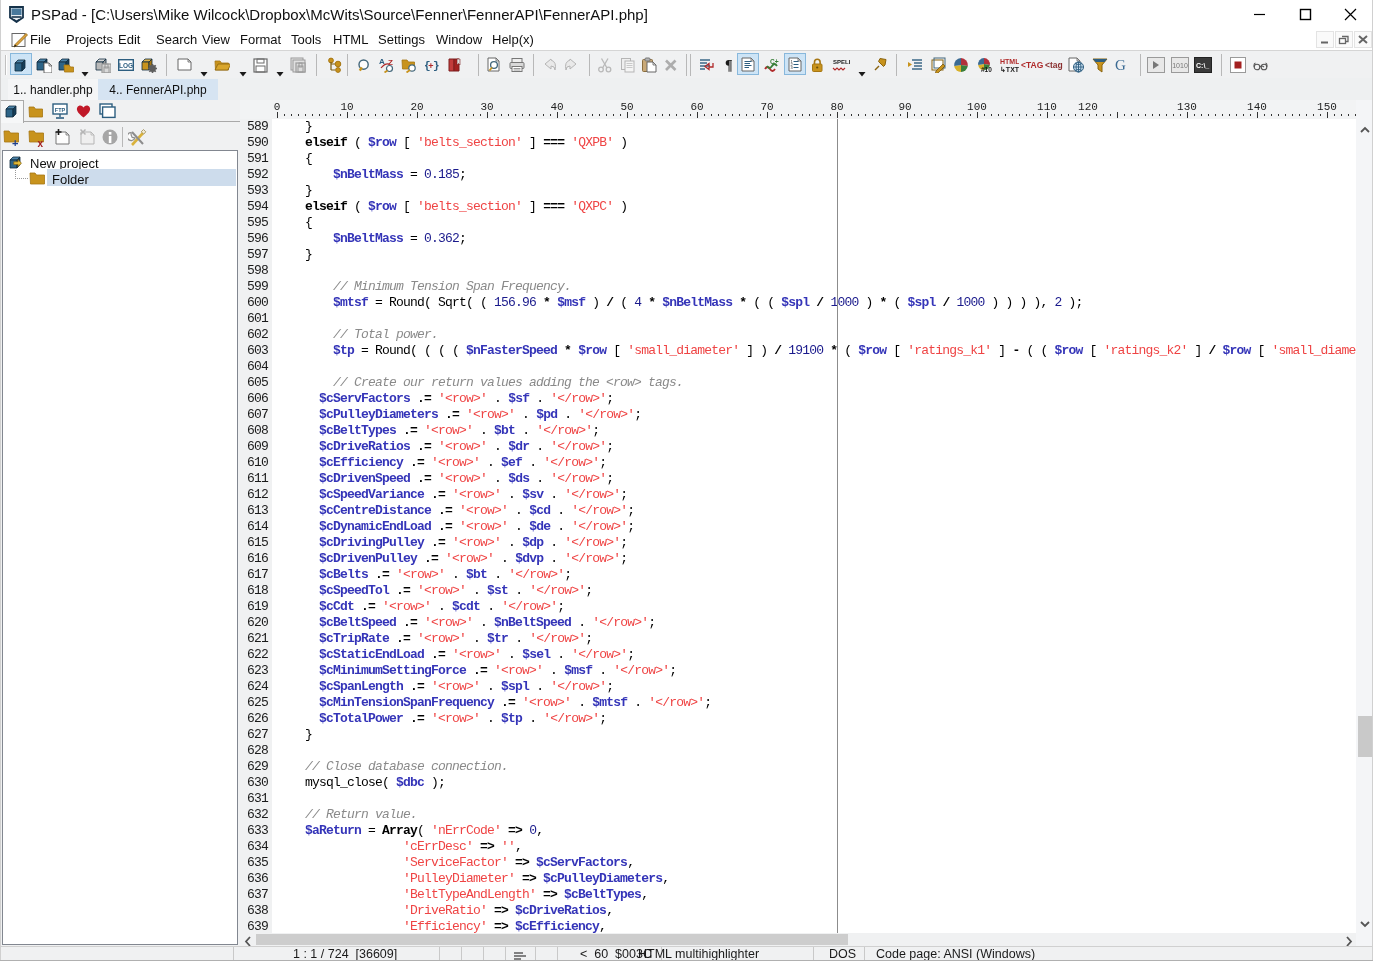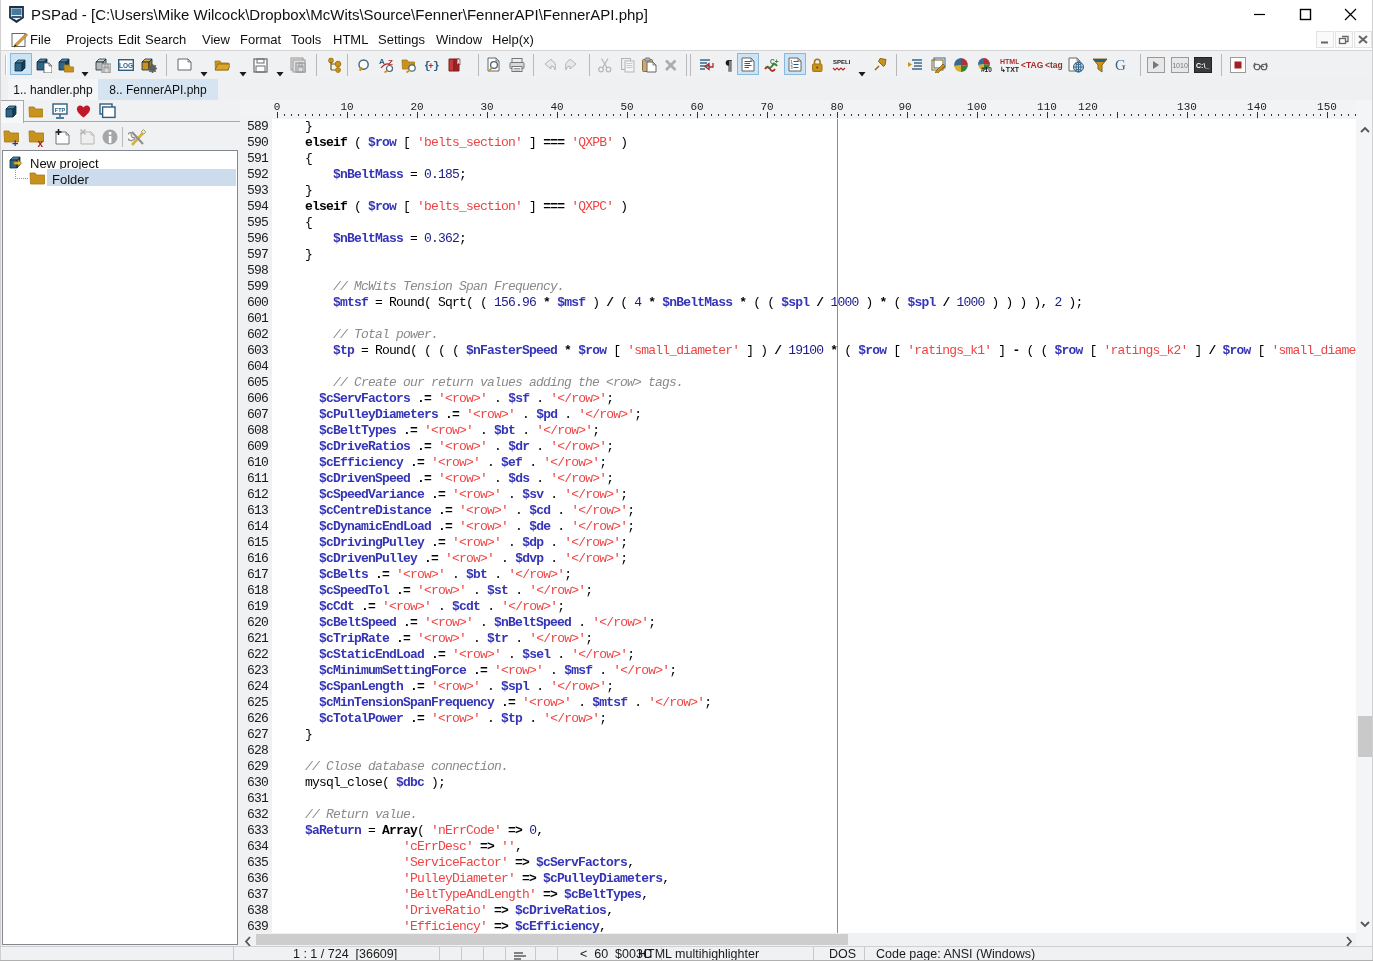--- a/index.html
+++ b/index.html
@@ -79,21 +79,21 @@
     </svg></div>
 <div id="menubar"></div>
 <div class="pti" style="left:11px;top:31px"><svg width="18" height="18" viewBox="0 0 18 18">
       <rect x="1" y="2.5" width="13" height="13" fill="#fdfdfd" stroke="#666"></rect>
       <path d="M4 13.5 L12.5 5 l2.5 -2.5 1.5 1.5 -2.5 2.5 -8.5 8.5 -2.5 1 z" fill="#e2a33c" stroke="#8a6410" stroke-width="0.8"></path>
       <path d="M4 13.5 l1.5 1.5 -2.5 1 z" fill="#1a1a1a"></path>
     </svg></div>
 <div class="mi" style="left:30px">File</div>
 <div class="mi" style="left:66px">Projects</div>
 <div class="mi" style="left:118px">Edit</div>
-<div class="mi" style="left:145px">Search</div>
+<div class="mi" style="left:156px">Search</div>
 <div class="mi" style="left:202px">View</div>
 <div class="mi" style="left:240px">Format</div>
 <div class="mi" style="left:291px">Tools</div>
 <div class="mi" style="left:333px">HTML</div>
 <div class="mi" style="left:378px">Settings</div>
 <div class="mi" style="left:436px">Window</div>
 <div class="mi" style="left:492px">Help(x)</div>
 <div class="mdibtn" style="left:1316px"><svg width="16" height="15" viewBox="0 0 16 15">
       <line x1="4" y1="10.5" x2="11" y2="10.5" stroke="#666" stroke-width="2"></line>
     </svg></div>
@@ -415,21 +415,21 @@
     </svg></div>
 <div class="tbi" style="left:1253px;top:57px"><svg width="18" height="16" viewBox="0 0 18 16">
       <g fill="none" stroke="#555" stroke-width="1.1">
         <circle cx="4" cy="10" r="2.8"></circle>
         <circle cx="11" cy="10" r="2.8"></circle>
         <path d="M6.8 10 q1.7 -2 4.2 0 M1.2 10 Q0.5 6.5 2.5 6 M13.8 10 q0.7 -3.5 -1.3 -4"></path>
       </g>
     </svg></div>
 <div id="tabbar"></div>
 <div id="tab1">1.. handler.php</div>
-<div id="tab2">8.. FennerAPI.php</div>
+<div id="tab2">4.. FennerAPI.php</div>
 <div id="leftpanel"></div>
 <div class="ptabrow"></div>
 <div class="ptab-active"></div>
 <div class="pti" style="left:4px;top:103px"><svg width="16" height="16" viewBox="0 0 16 16">
       <g transform="translate(1,2)">
         <polygon points="1,4 8,4 11,1 4,1" fill="#4e85aa" stroke="#102c40" stroke-width="0.8"></polygon>
         <polygon points="1,4 8,4 8,12 1,12" fill="#2d6487" stroke="#102c40" stroke-width="0.8"></polygon>
         <polygon points="8,4 11,1 11,9 8,12" fill="#163e58" stroke="#102c40" stroke-width="0.8"></polygon>
       </g>
     </svg></div>
@@ -725,21 +725,21 @@
 <div id="code">    }
     <i class="k">elseif</i> ( <i class="v">$row</i> [ <i class="s">'belts_section'</i> ] <i class="o">===</i> <i class="s">'QXPB'</i> )
     {
         <i class="v">$nBeltMass</i> = <i class="n">0.185</i>;
     }
     <i class="k">elseif</i> ( <i class="v">$row</i> [ <i class="s">'belts_section'</i> ] <i class="o">===</i> <i class="s">'QXPC'</i> )
     {
         <i class="v">$nBeltMass</i> = <i class="n">0.362</i>;
     }
 
-        <i class="c">// McWits Tension Span Frequency.</i>
+        <i class="c">// Minimum Tension Span Frequency.</i>
         <i class="v">$mtsf</i> = Round( Sqrt( ( <i class="n">156.96</i> <i class="o">*</i> <i class="v">$msf</i> ) <i class="o">/</i> ( <i class="n">4</i> <i class="o">*</i> <i class="v">$nBeltMass</i> <i class="o">*</i> ( ( <i class="v">$spl</i> <i class="o">/</i> <i class="n">1000</i> ) <i class="o">*</i> ( <i class="v">$spl</i> <i class="o">/</i> <i class="n">1000</i> ) ) ) ), <i class="n">2</i> );
 
         <i class="c">// Total power.</i>
         <i class="v">$tp</i> = Round( ( ( ( <i class="v">$nFasterSpeed</i> <i class="o">*</i> <i class="v">$row</i> [ <i class="s">'small_diameter'</i> ] ) <i class="o">/</i> <i class="n">19100</i> <i class="o">*</i> ( <i class="v">$row</i> [ <i class="s">'ratings_k1'</i> ] <i class="o">-</i> ( ( <i class="v">$row</i> [ <i class="s">'ratings_k2'</i> ] <i class="o">/</i> <i class="v">$row</i> [ <i class="s">'small_diameter'</i> ] ) )
 
         <i class="c">// Create our return values adding the &lt;row&gt; tags.</i>
       <i class="v">$cServFactors</i> <i class="o">.=</i> <i class="s">'&lt;row&gt;'</i> . <i class="v">$sf</i> . <i class="s">'&lt;/row&gt;'</i>;
       <i class="v">$cPulleyDiameters</i> <i class="o">.=</i> <i class="s">'&lt;row&gt;'</i> . <i class="v">$pd</i> . <i class="s">'&lt;/row&gt;'</i>;
       <i class="v">$cBeltTypes</i> <i class="o">.=</i> <i class="s">'&lt;row&gt;'</i> . <i class="v">$bt</i> . <i class="s">'&lt;/row&gt;'</i>;
       <i class="v">$cDriveRatios</i> <i class="o">.=</i> <i class="s">'&lt;row&gt;'</i> . <i class="v">$dr</i> . <i class="s">'&lt;/row&gt;'</i>;

